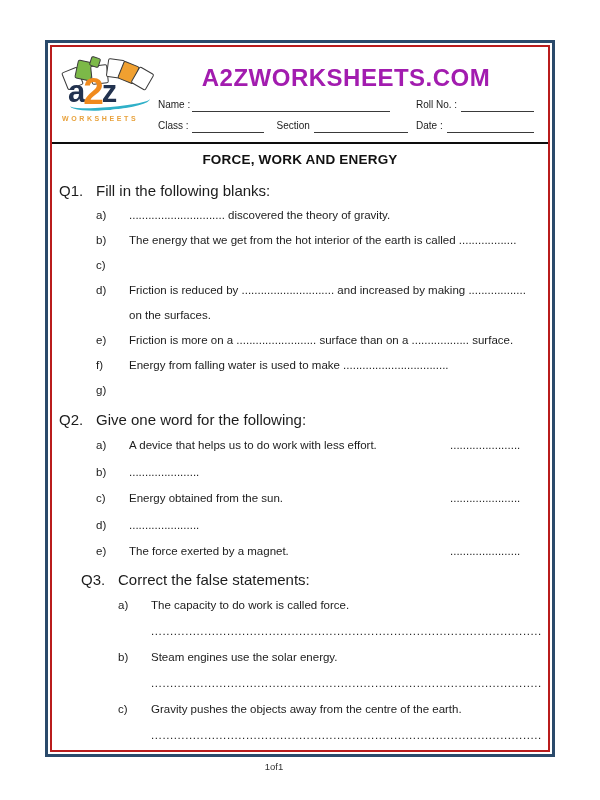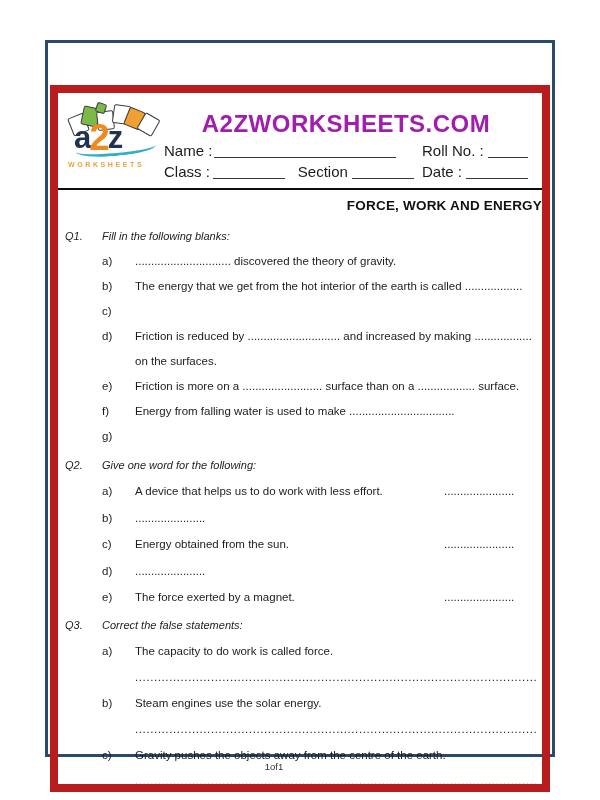--- a/index.html
+++ b/index.html
@@ -16,24 +16,23 @@
   .frame {
     position: absolute; left: 45px; top: 40px;
     width: 510px; height: 717px;
     border: 3px solid #2A4A6B;
     box-sizing: border-box;
     padding: 2px;
     background: #fff;
   }
   .frame-inner {
     width: 100%; height: 100%;
-    border: 8px solid #b91c1c;
+    border: 2px solid #b91c1c;
     box-sizing: border-box;
     overflow: hidden;
-    margin-top: 40px;
   }
 
   
   .header { display: flex; padding: 6px 8px 0 6px; }
   .logo {
     position: relative; width: 96px; height: 72px; flex: none;
     margin-top: 4px; margin-left: 4px;
   }
   .paper {
     position: absolute; width: 15px; height: 17px;
@@ -64,45 +63,45 @@
     color: #E8A23C; white-space: nowrap;
   }
   .header-right { flex: 1; padding-right: 6px; min-width: 0; }
   .site-title {
     text-align: center;
     font-size: 24px; font-weight: bold; letter-spacing: 0.5px;
     color: #a21caf;
     margin-top: 12px; line-height: 26px;
     white-space: nowrap;
   }
-  .field-row { display: flex; align-items: flex-end; margin-top: 7px; font-size: 15px; line-height: 14px; }
+  .field-row { display: flex; align-items: flex-end; margin-top: 7px; font-size: 10px; line-height: 14px; }
   .fg-left { width: 258px; flex: none; display: flex; align-items: flex-end; }
   .fg-right { flex: 1; display: flex; align-items: flex-end; }
   .flabel { white-space: nowrap; color: #1c1c1c; }
   .fline { display: inline-block; border-bottom: 1.2px solid #3a3a3a; height: 12px; flex: 1; }
   .fline.name  { margin-right: 26px; margin-left: 2px; }
   .fline.classl { flex: none; width: 72px; margin-left: 3px; }
   .fline.section { margin-left: 4px; margin-right: 8px; }
   .fline.roll, .fline.date { margin-left: 4px; }
   .gap12 { width: 13px; flex: none; }
 
   .black-sep { border-top: 2px solid #0d0d0d; margin-top: 9px; }
 
   
   .ws-title {
-    text-align: right; font-weight: bold; font-size: 13.5px;
+    text-align: center; font-weight: bold; font-size: 13.5px;
     letter-spacing: 0.2px; color: #111;
     margin-top: 5px; line-height: 21px;
   }
-  .q-head { display: flex; font-size: 11px; line-height: 25px; font-style: italic; }
+  .q-head { display: flex; font-size: 15px; line-height: 25px; }
   .q-num { width: 37px; flex: none; padding-left: 7px; }
   .q-prompt { flex: 1; }
   .q1-block { margin-top: 8px; }
   .q2-block { margin-top: 4px; }
-  .q3-block { margin-top: 2px; }
+  .q3-block { margin-top: 2px; padding-left: 22px; }
 
   .item-row { display: flex; padding-left: 44px; font-size: 11.5px; line-height: 25px; }
   .item-letter { width: 33px; flex: none; }
   .item-text { flex: 1; min-width: 0; padding-right: 5px; }
   .item-text .ln { white-space: nowrap; overflow: hidden; }
 
   .q2-block .item-row { line-height: 26.5px; }
   .q2-block .item-text { white-space: nowrap; overflow: hidden; }
   .item-answer { flex: none; width: 84px; padding-right: 14px; overflow: hidden; white-space: nowrap; text-align: left; }
 

